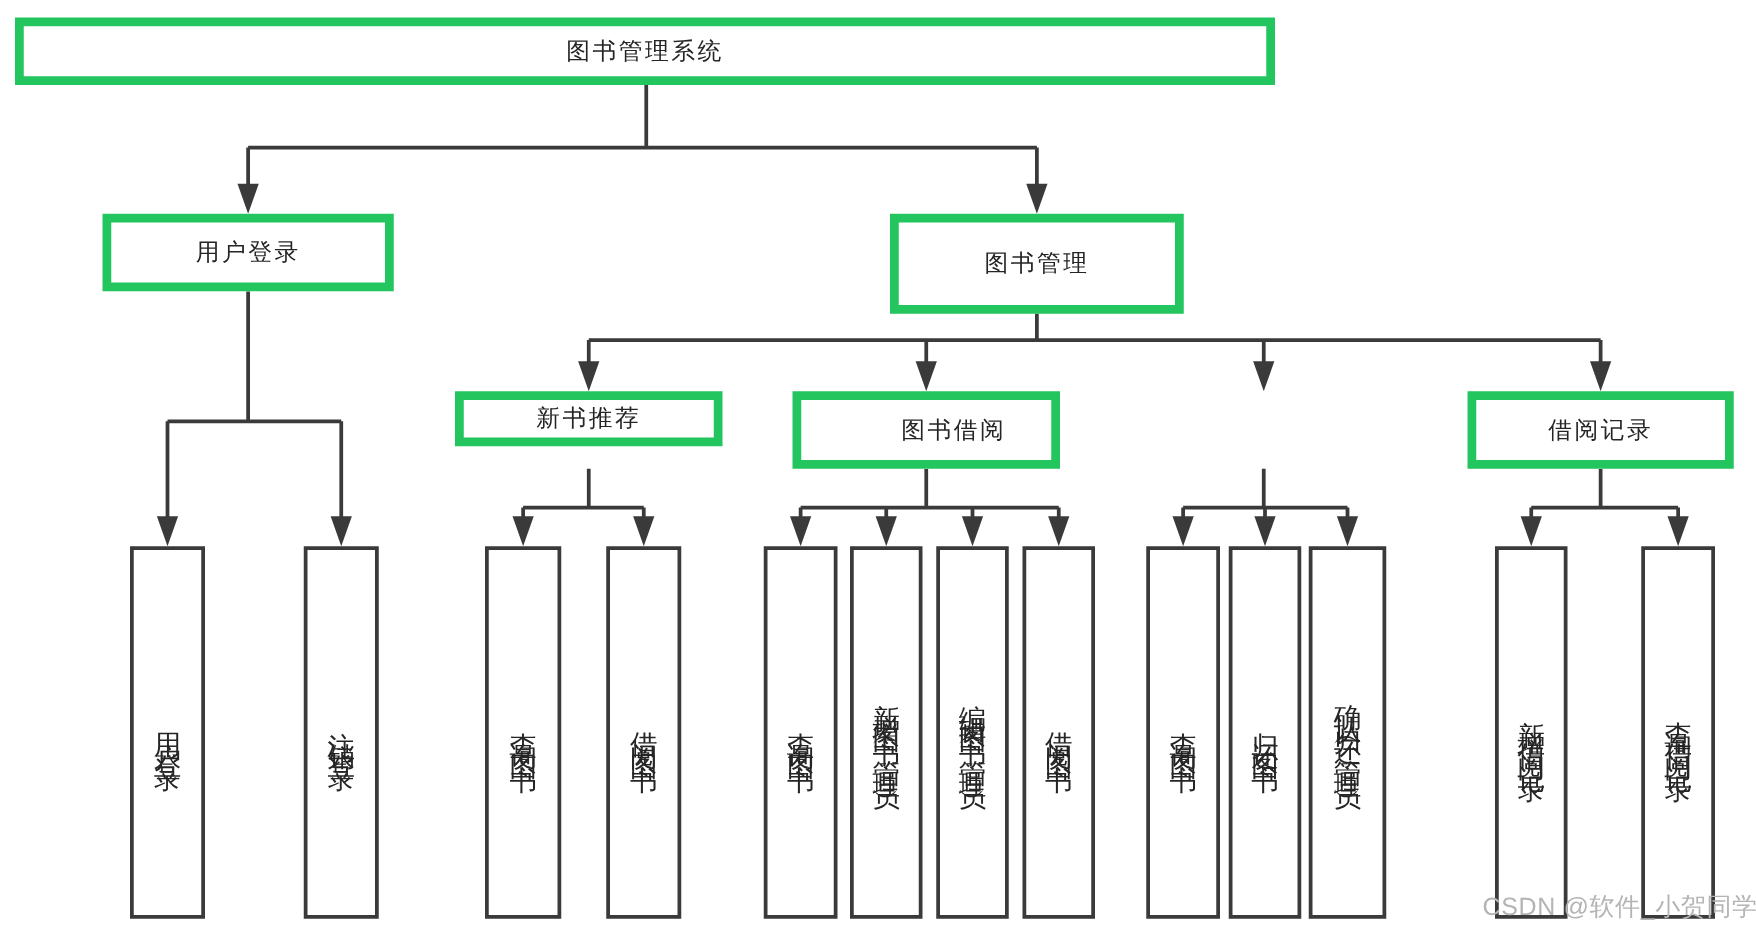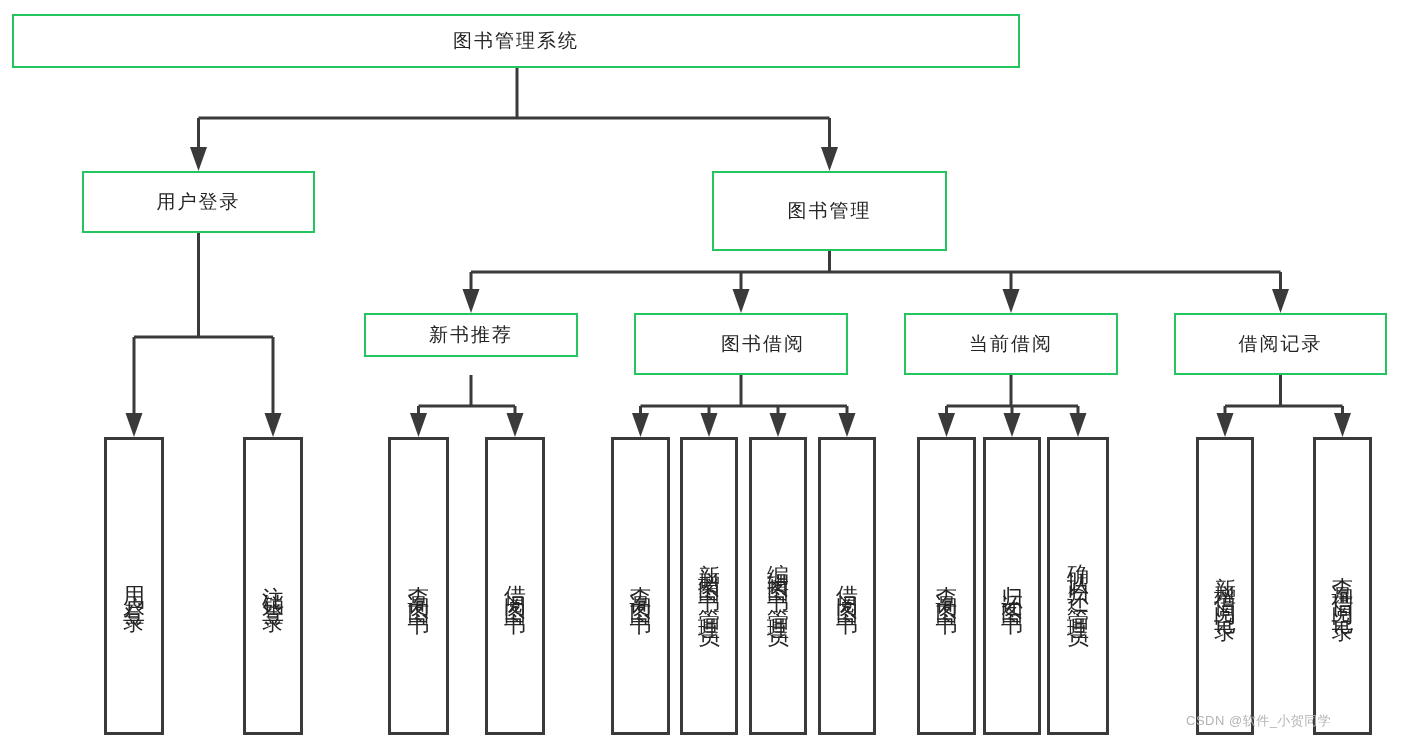--- a/index.html
+++ b/index.html
@@ -3,36 +3,36 @@
 <meta charset="utf-8">
 <style>
   html,body{margin:0;padding:0;background:#fff;}
   .stage{
     position:relative;width:1405px;height:747px;background:#ffffff;
     font-family:"Liberation Sans", sans-serif;overflow:hidden;
   }
   svg.connectors{position:absolute;left:0;top:0;z-index:1;}
   .hbox{
     position:absolute;box-sizing:border-box;background:#ffffff;
-    border:2px solid #22c55e;display:flex;align-items:center;justify-content:center;
+    border:7px solid #22c55e;display:flex;align-items:center;justify-content:center;
     z-index:2;
   }
   .hbox span{font-size:19px;letter-spacing:2px;color:#252525;white-space:nowrap;}
   .vbox{
     position:absolute;top:437px;height:298px;box-sizing:border-box;background:#ffffff;
     border:3px solid #3a3a3a;display:flex;align-items:center;justify-content:center;
     z-index:2;
   }
   .vbox span{
     writing-mode:vertical-rl;text-orientation:mixed;
     font-size:22px;letter-spacing:9px;color:#252525;white-space:nowrap;
   }
   .watermark{
     position:absolute;left:1186px;top:712px;z-index:3;
-    font-size:13px;letter-spacing:.5px;color:#b4b4b4;white-space:nowrap;
+    font-size:20px;letter-spacing:.5px;color:#b4b4b4;white-space:nowrap;
   }
 </style>
 </head>
 <body>
 
 <div class="stage">
 
   <svg class="connectors" width="1405" height="747" viewBox="0 0 1405 747" fill="none" stroke="#3a3a3a" stroke-width="3">
 
     <path d="M517 68 V118 M198.5 118 H829.5 M198.5 118 V150 M829.5 118 V150"></path>
@@ -79,23 +79,20 @@
   <div class="hbox" style="left:712px;top:171px;width:235px;height:80px;">
     <span>图书管理</span>
   </div>
 
   <div class="hbox" style="left:364px;top:313px;width:214px;height:44px;">
     <span>新书推荐</span>
   </div>
   <div class="hbox" style="left:634px;top:313px;width:214px;height:62px;padding-left:44px;">
     <span>图书借阅</span>
   </div>
-  <div class="hbox" style="left:904px;top:313px;width:214px;height:62px;">
-    <span>当前借阅</span>
-  </div>
   <div class="hbox" style="left:1174px;top:313px;width:213px;height:62px;">
     <span>借阅记录</span>
   </div>
 
   <div class="vbox" style="left:104px;width:60px;">
     <span>用户登录</span>
   </div>
   <div class="vbox" style="left:243px;width:60px;">
     <span>注销登录</span>
   </div>

